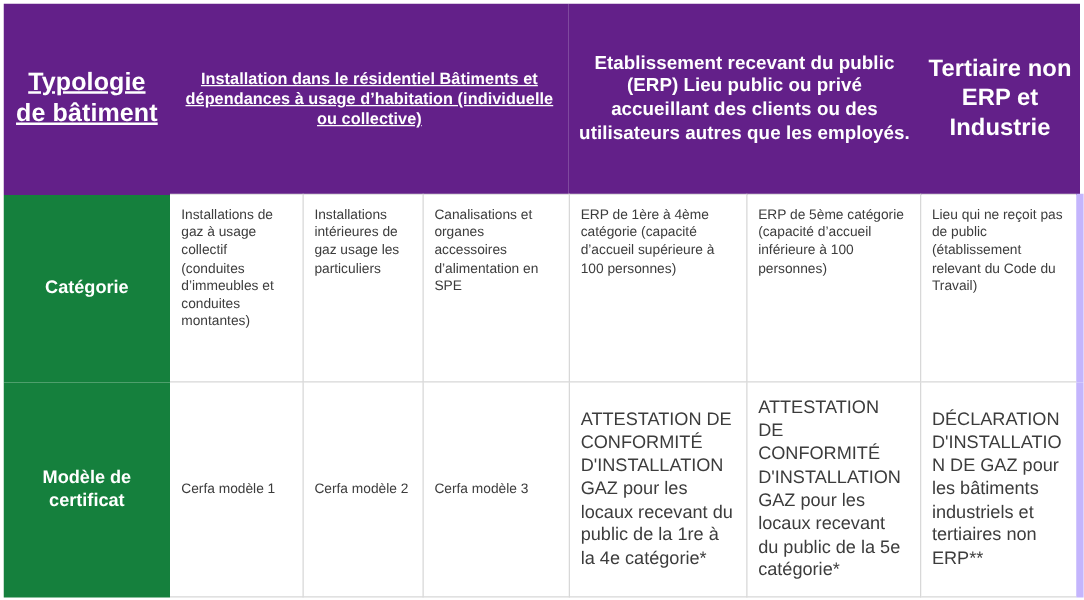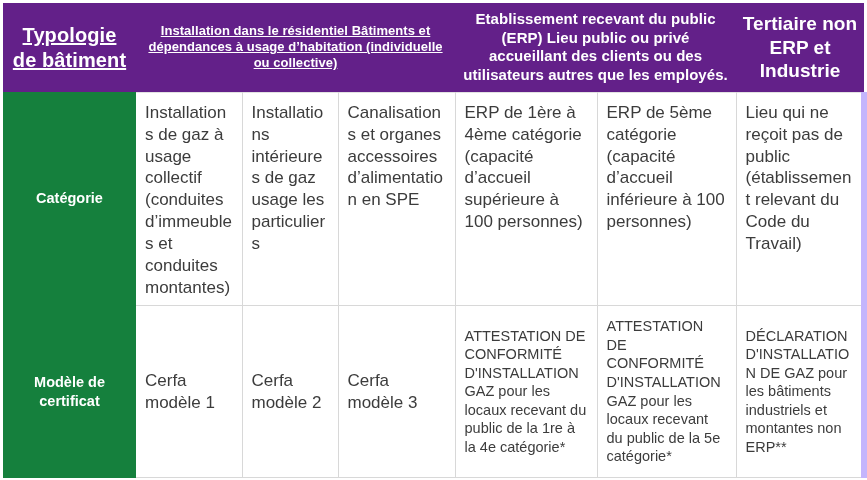--- a/index.html
+++ b/index.html
@@ -67,21 +67,21 @@
     text-align: center;
     vertical-align: middle;
     border: none;
     padding: 4px 6px;
     line-height: 1.3;
   }
   
   td.cell {
     background: #ffffff;
     color: #3c3c3c;
-    font-size: 17px;
+    font-size: 11px;
     vertical-align: middle;
     border: 1px solid #d8d8d8;
     border-top: 1px solid #e2e2e2;
     padding: 6px 9px;
     line-height: 1.29;
     word-wrap: break-word;
     overflow-wrap: break-word;
   }
   td.cell.first-data {
     border-left: none;
@@ -126,17 +126,17 @@
       </tr>
 
 
       <tr class="row-modele" style="height:172px">
         <td class="row-label">Modèle de certificat</td>
         <td class="cell first-data">Cerfa modèle 1</td>
         <td class="cell">Cerfa modèle 2</td>
         <td class="cell">Cerfa modèle 3</td>
         <td class="cell long-text">ATTESTATION DE CONFORMITÉ D'INSTALLATION GAZ  pour les locaux recevant du public de la 1re à la 4e catégorie*</td>
         <td class="cell long-text">ATTESTATION DE CONFORMITÉ D'INSTALLATION GAZ pour les locaux recevant du public de la 5e catégorie*</td>
-        <td class="cell long-text last-data">DÉCLARATION D'INSTALLATION DE GAZ  pour les bâtiments industriels et montantes non ERP**</td>
+        <td class="cell long-text last-data">DÉCLARATION D'INSTALLATION DE GAZ  pour les bâtiments industriels et tertiaires non ERP**</td>
       </tr>
     </tbody>
   </table>
 </div>
 
 </body></html>

